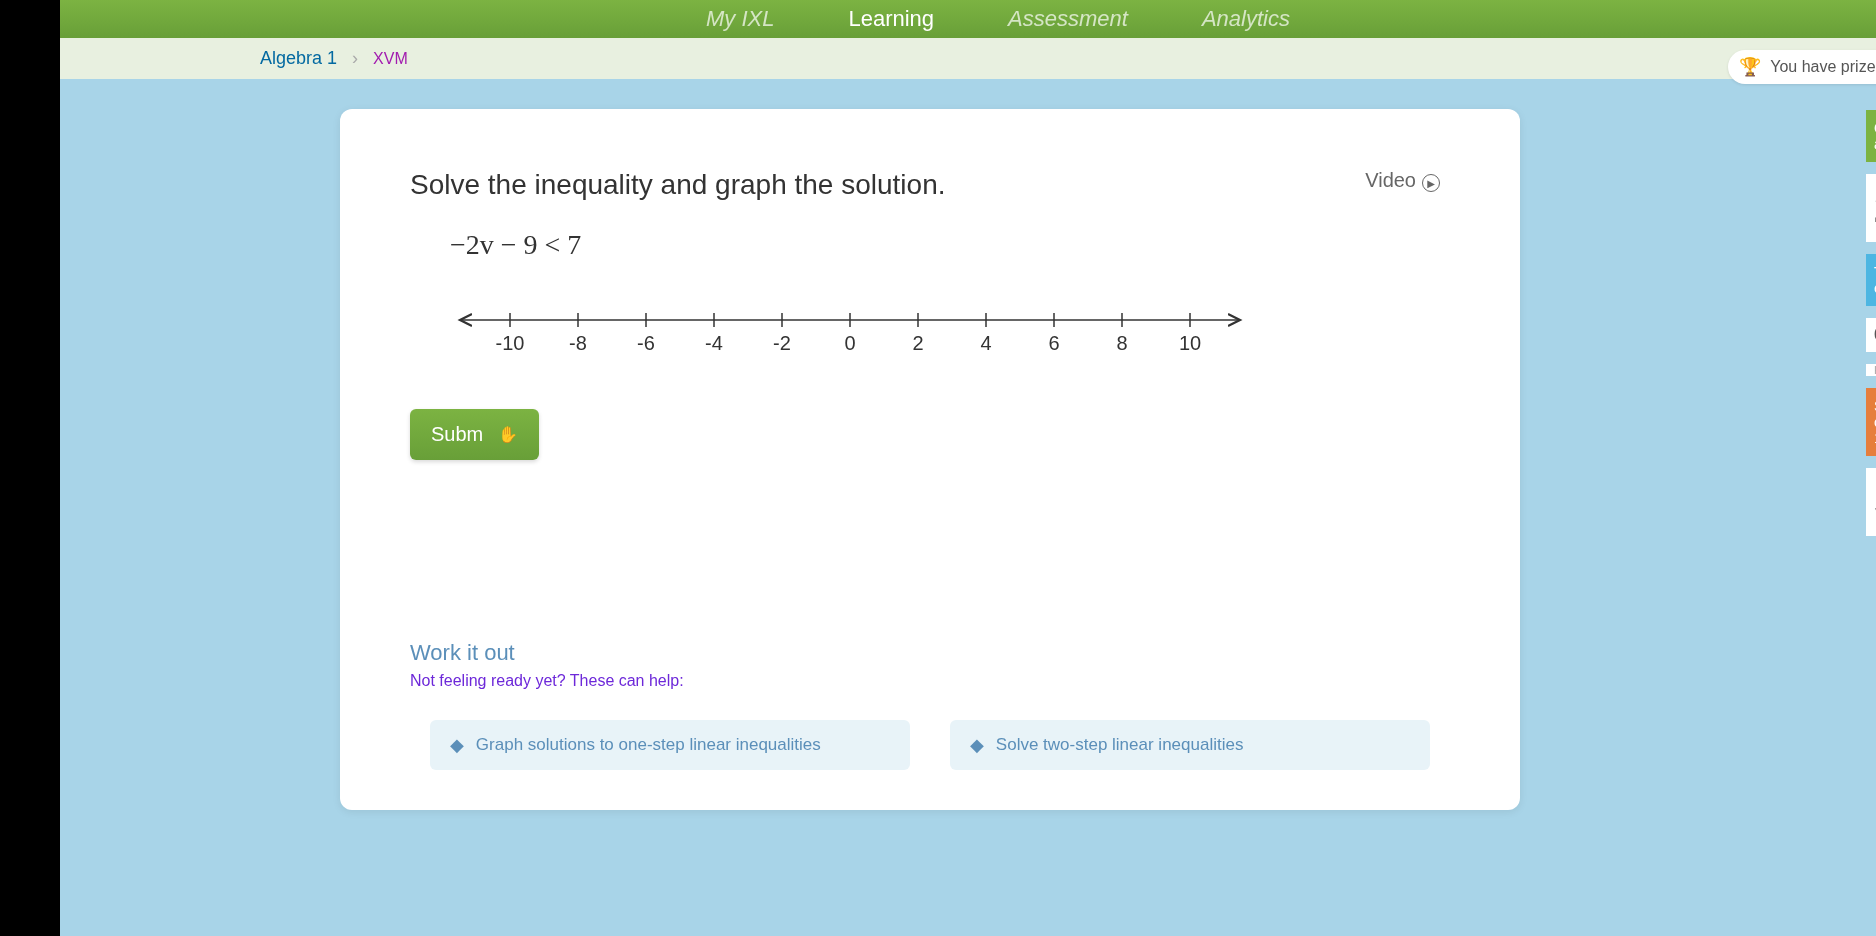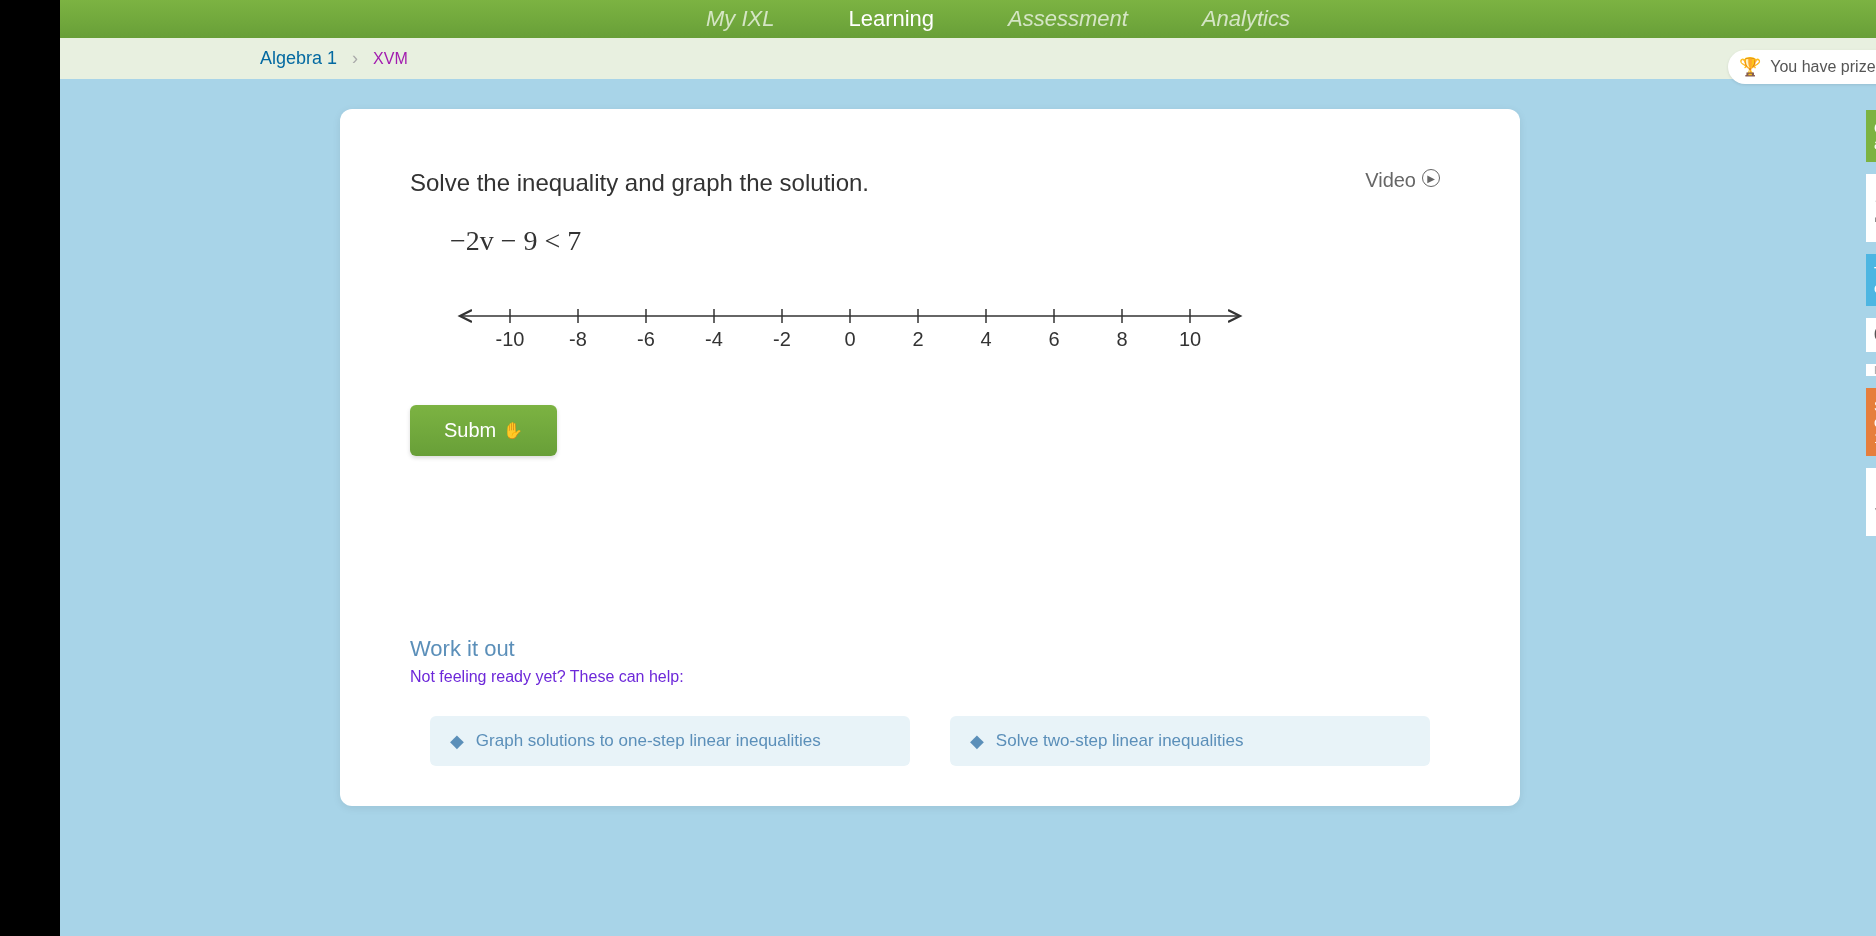--- a/index.html
+++ b/index.html
@@ -68,49 +68,49 @@
       box-shadow: 0 2px 8px rgba(0,0,0,0.08);
       position: relative;
     }
     .video-link {
       position: absolute;
       top: 60px;
       right: 80px;
       color: #666;
       font-size: 20px;
       display: flex;
-      align-items: flex-start;
+      align-items: flex-end;
       gap: 6px;
       cursor: pointer;
     }
     .play-circle {
       width: 18px; height: 18px;
       border: 1.5px solid #666;
       border-radius: 50%;
       display: inline-flex;
       align-items: center;
       justify-content: center;
       font-size: 10px;
     }
-    .prompt { font-size: 24px; color: #333; margin-bottom: 28px; }
+    .prompt { font-size: 28px; color: #333; margin-bottom: 28px; }
     .inequality { font-size: 28px; color: #333; margin-left: 40px; margin-bottom: 34px; font-family: 'Times New Roman', serif; }
     .instruction { font-size: 22px; color: #444; font-style: italic; margin-bottom: 30px; line-height: 1.4; max-width: 820px; }
     .numberline-wrap { margin: 20px 0 40px 40px; }
     .numberline { }
     .submit-btn {
       background: linear-gradient(#7cb342, #689f38);
       color: #fff;
       border: none;
       border-radius: 6px;
-      padding: 14px 34px;
+      padding: 14px 21px;
       font-size: 20px;
       cursor: pointer;
       display: flex;
       align-items: center;
-      gap: 7px;
+      gap: 15px;
       box-shadow: 0 2px 4px rgba(0,0,0,0.15);
     }
     .cursor-hand { font-size: 16px; }
     .work-it-out {
       margin-top: 180px;
     }
     .work-title { color: #5b8fb9; font-size: 22px; margin-bottom: 6px; }
     .work-sub { color: #6d28d9; font-size: 16px; }
     .related-row {
       display: flex;

